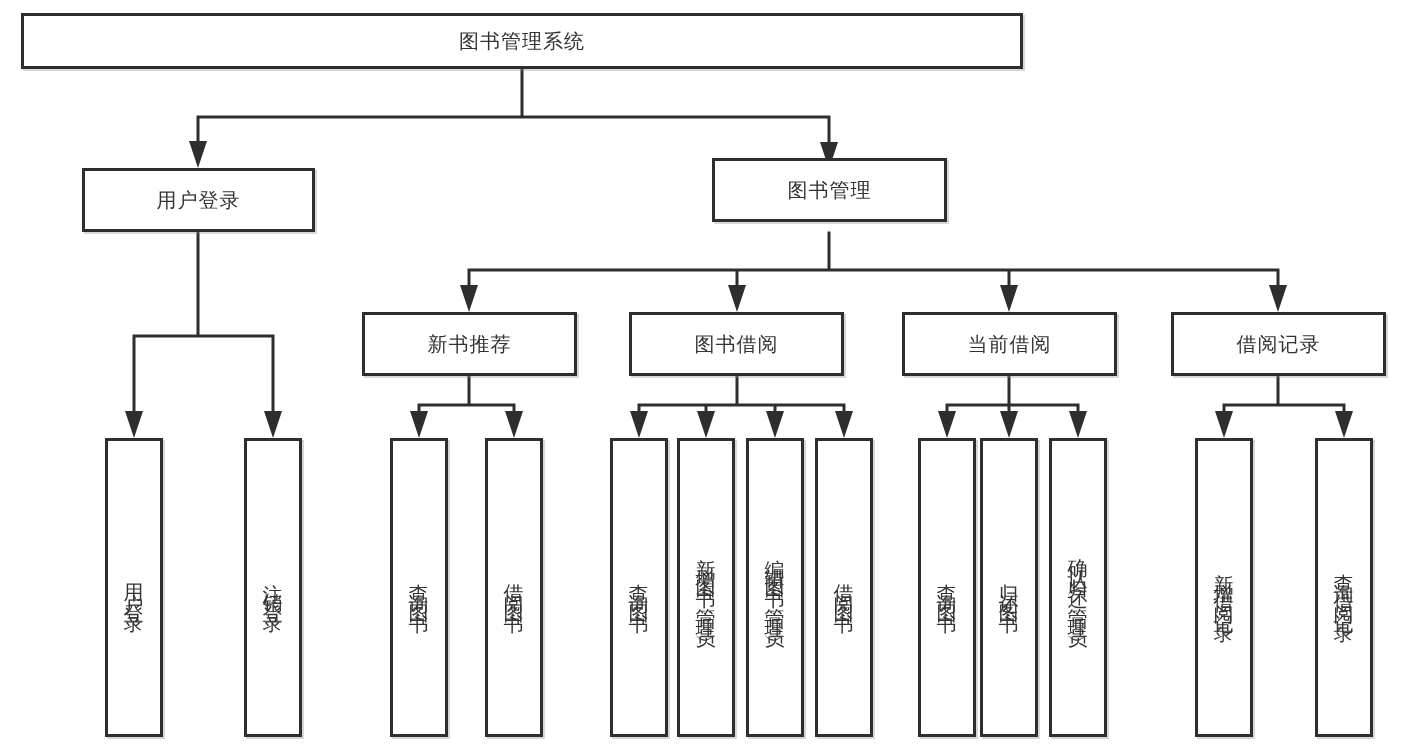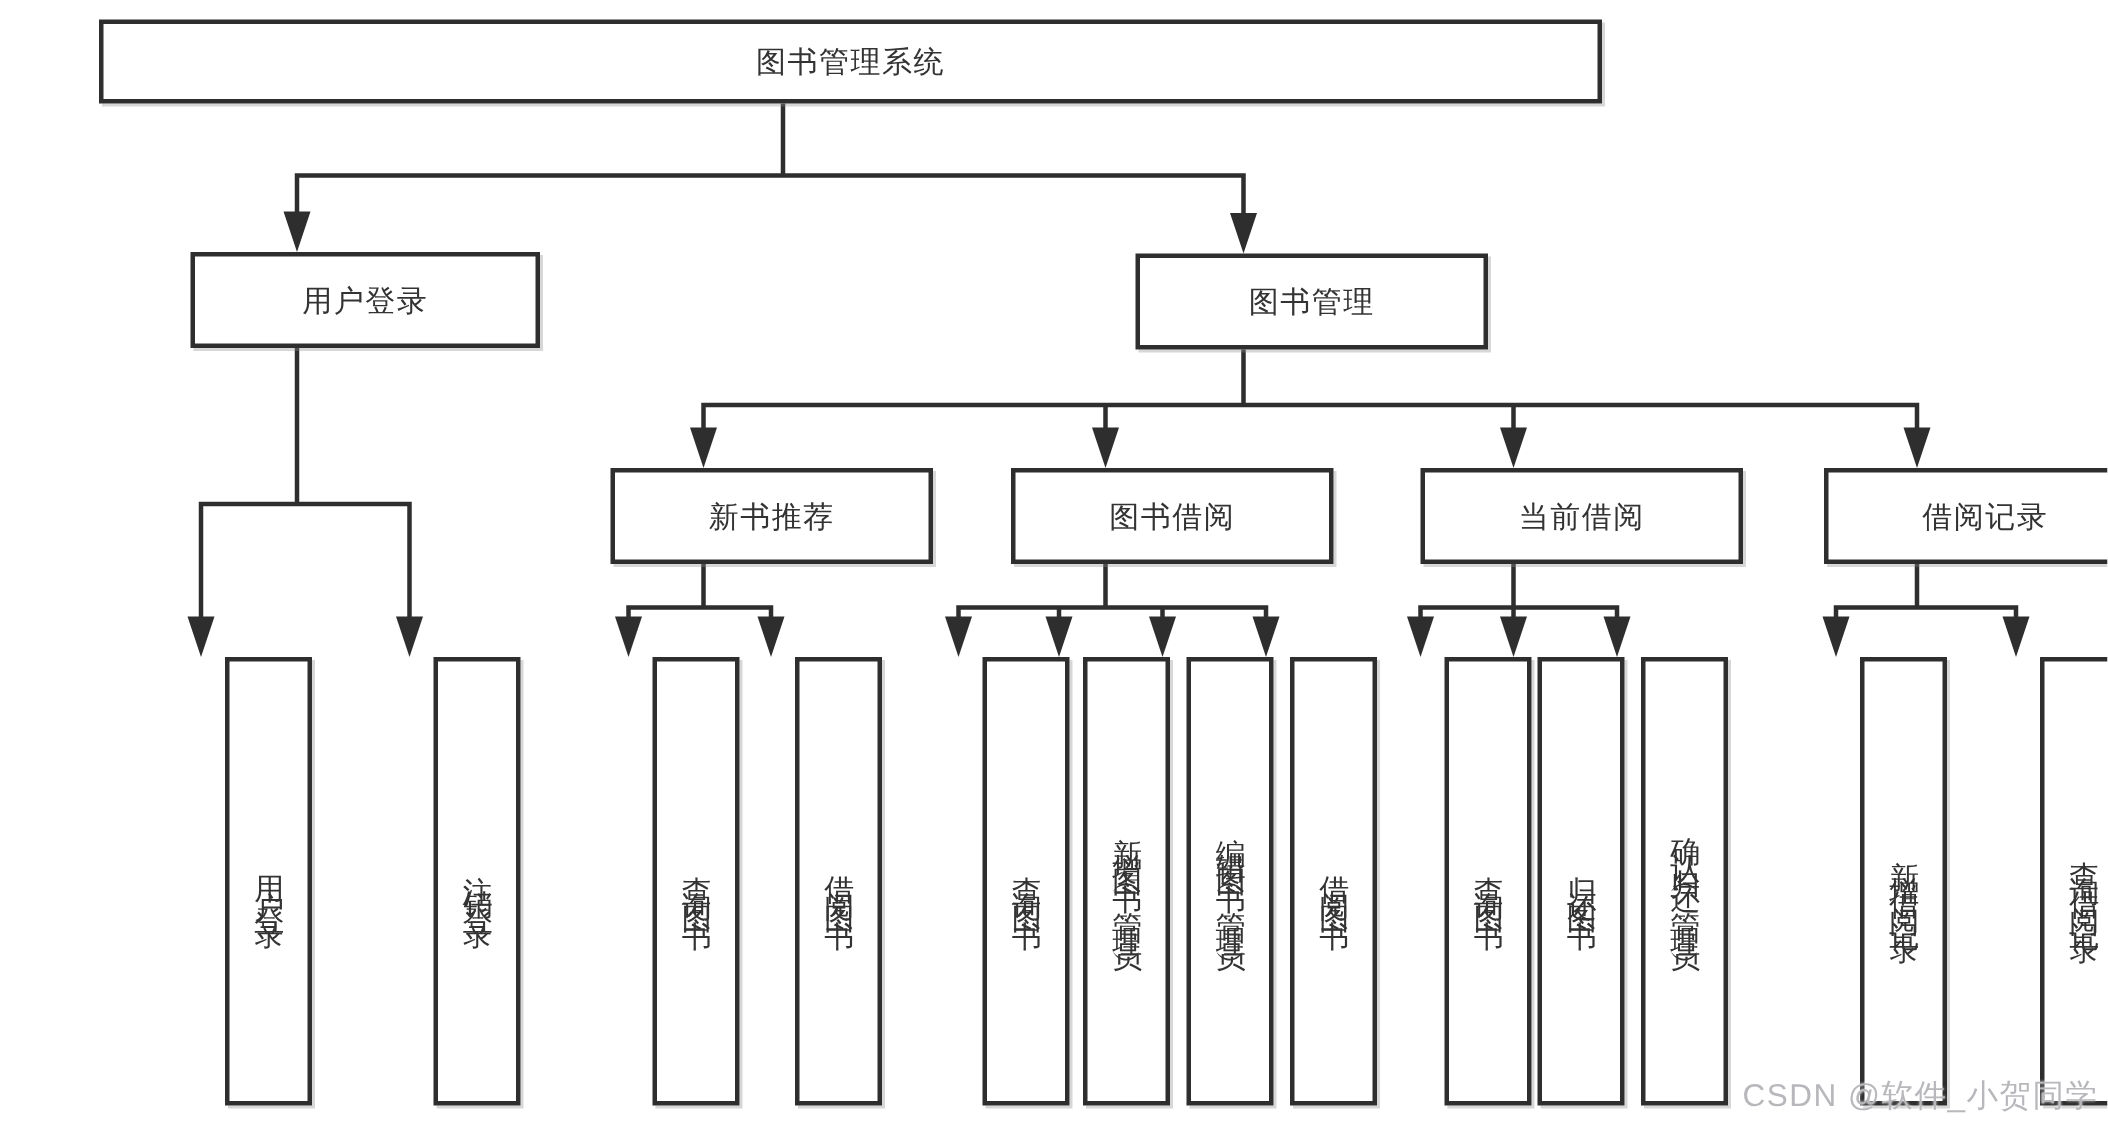--- a/index.html
+++ b/index.html
@@ -22,21 +22,20 @@
   svg.wires .line{stroke:var(--line);stroke-width:3;fill:none;}
   svg.wires .arrow polygon{fill:var(--line);stroke:none;}
   .node{
     position:absolute;
     box-sizing:border-box;
     border:3px solid var(--border);
     background:#ffffff;
     display:flex;align-items:center;justify-content:center;
     font-size:20px;
     box-shadow:2px 2px 0 rgba(140,140,140,.35);
-    margin-left:45px;
   }
   .node.h span{letter-spacing:1px;white-space:nowrap;}
   .node.v span{
     writing-mode:vertical-rl;
     text-orientation:mixed;
     letter-spacing:10px;
     line-height:1;
     white-space:nowrap;
   }
   .watermark{
@@ -87,21 +86,21 @@
     </g>
   </svg>
 
   <div class="node h" style="left:21px;top:13px;width:1002px;height:56px">
     <span>图书管理系统</span>
   </div>
 
   <div class="node h" style="left:82px;top:168px;width:233px;height:64px">
     <span>用户登录</span>
   </div>
-  <div class="node h" style="left:712px;top:169px;width:235px;height:64px">
+  <div class="node h" style="left:712px;top:158px;width:235px;height:64px">
     <span>图书管理</span>
   </div>
 
   <div class="node h" style="left:362px;top:312px;width:215px;height:64px">
     <span>新书推荐</span>
   </div>
   <div class="node h" style="left:629px;top:312px;width:215px;height:64px">
     <span>图书借阅</span>
   </div>
   <div class="node h" style="left:1171px;top:312px;width:215px;height:64px">
@@ -148,14 +147,13 @@
     <span>确认归还（管理员）</span>
   </div>
 
   <div class="node v" style="left:1195px;top:438px;width:58px;height:299px">
     <span>新增借阅记录</span>
   </div>
   <div class="node v" style="left:1315px;top:438px;width:58px;height:299px">
     <span>查询借阅记录</span>
   </div>
 
-  <div class="watermark">CSDN @软件_小贺同学</div>
 </div>
 
 </body></html>

